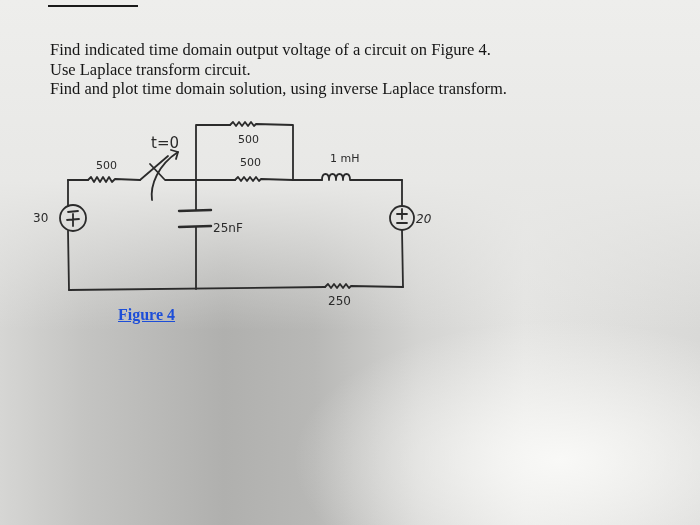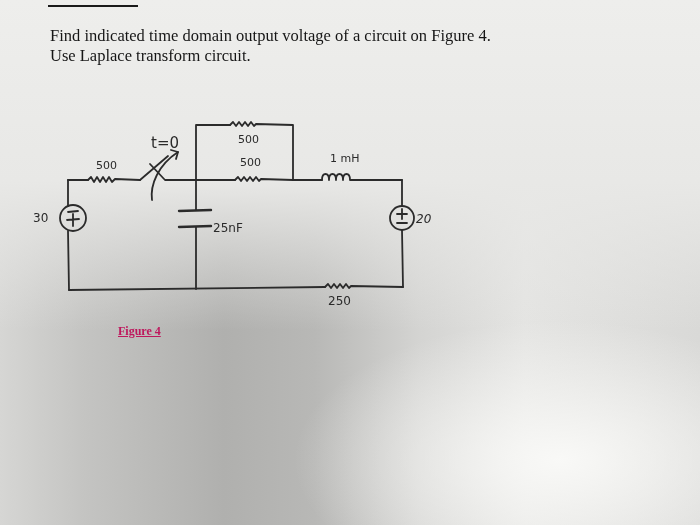--- a/index.html
+++ b/index.html
@@ -12,43 +12,44 @@
   }
   .paper-top {
     position: absolute; left: 0; top: 0; width: 700px; height: 330px;
     background: linear-gradient(180deg, #eeeeec 0%, #e8e8e6 55%, rgba(220,220,218,0) 100%);
   }
   .header-strip {
     position: absolute; left: 48px; top: 0; width: 90px; height: 5px;
     border-bottom: 2px solid #1a1a1a; overflow: hidden;
   }
   .problem-text {
-    position: absolute; left: 50px; top: 26px;
+    position: absolute; left: 50px; top: 40px;
     font-size: 16.5px; line-height: 19.5px; color: #161616;
   }
   .problem-text div { white-space: nowrap; }
   .circuit { position: absolute; left: 0; top: 0; }
   .hand { font-family: "DejaVu Sans", sans-serif; fill: #2a2a2a; }
   .figure-label {
-    position: absolute; left: 118px; top: 324px;
-    font-weight: bold; font-size: 12px; text-decoration: underline; color: #be185d;
+    position: absolute; left: 118px; top: 306px;
+    font-weight: bold; font-size: 16px; text-decoration: underline; color: #1d4ed8;
   }
 </style>
 </head>
 <body>
 
 <div class="paper-top"></div>
 
 <div class="header-strip">
   
 </div>
 
 <div class="problem-text">
   <div>Find indicated time domain output voltage of a circuit on Figure 4.</div>
   <div>Use Laplace transform circuit.</div>
+  <div>Find and plot time domain solution, using inverse Laplace transform.</div>
 </div>
 
 <svg class="circuit" width="700" height="525" viewBox="0 0 700 525">
   <g stroke="#2b2b2b" stroke-width="1.8" fill="none" stroke-linecap="round" stroke-linejoin="round">
 
     <path d="M68 180 L68 206 M68 231 L69 290"></path>
 
     <path d="M68 180 L88 180"></path>
 
     <path d="M88 180 l3 -3 l3 5 l3 -5 l3 5 l3 -5 l3 5 l3 -5 l3 5 l3 -3 L140 180"></path>

